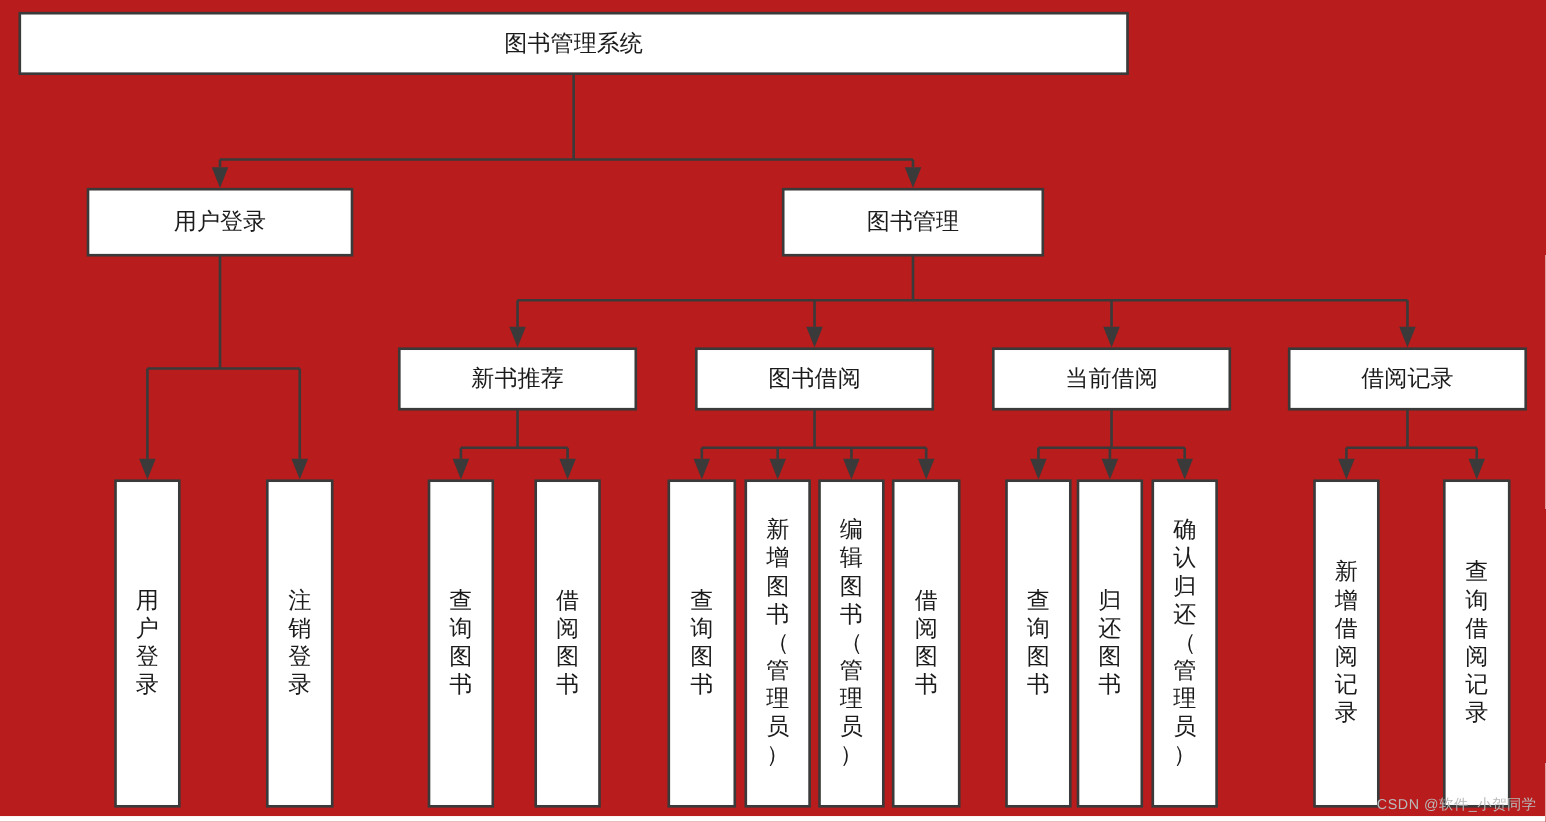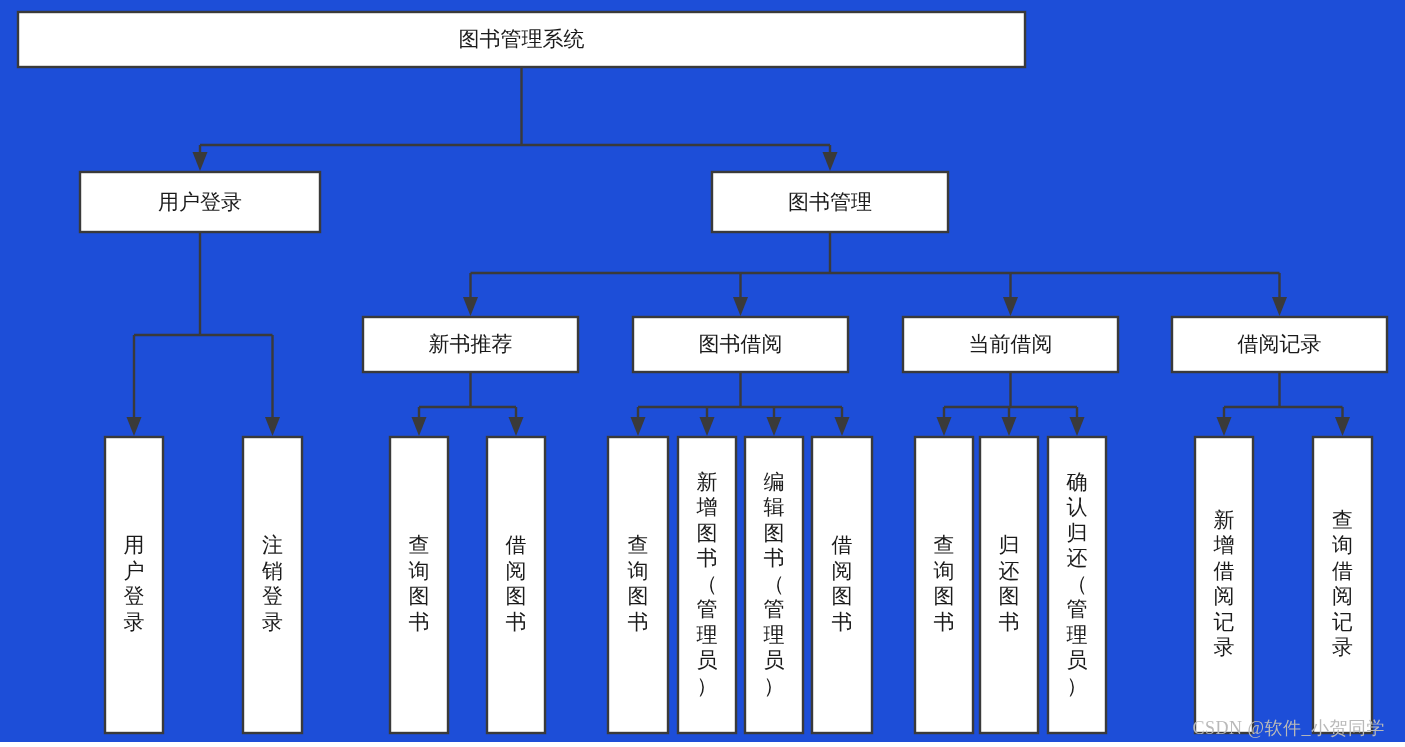--- a/index.html
+++ b/index.html
@@ -1,24 +1,24 @@
 <!DOCTYPE html>
 <html><head>
 <meta charset="utf-8">
 <style>
   html,body{margin:0;padding:0;background:#ffffff;}
   body{font-family:"Liberation Sans","DejaVu Sans",sans-serif;}
-  #stage{position:relative;width:1405px;height:742px;background:#1d4ed8;overflow:hidden;}
+  #stage{position:relative;width:1405px;height:742px;background:#b91c1c;overflow:hidden;}
   #diagram{position:absolute;left:0;top:0;width:1405px;height:747px;}
   .node-rect{fill:#ffffff;stroke:#3a3a3a;stroke-width:2.4;}
   .conn{stroke:#3a3a3a;stroke-width:2.4;fill:none;stroke-linecap:butt;}
   .arrow-head{fill:#3a3a3a;stroke:none;}
   .node-label{font-family:"Liberation Sans","DejaVu Sans",sans-serif;fill:#1b1b1b;font-size:21px;text-anchor:middle;dominant-baseline:middle;}
-  .watermark{position:absolute;right:20px;bottom:2px;font-size:18px;color:#b9b9b9;
-     font-family:Liberation Serif, serif;letter-spacing:.5px;white-space:nowrap;}
+  .watermark{position:absolute;right:8px;bottom:2px;font-size:13px;color:#b9b9b9;
+     font-family:Liberation Sans, sans-serif;letter-spacing:.5px;white-space:nowrap;}
 </style>
 </head>
 <body>
 
 <div id="stage">
   <svg id="diagram" viewBox="0 0 1405 747" xmlns="http://www.w3.org/2000/svg">
     <g id="connectors">
         <line x1="521.5" y1="67" x2="521.5" y2="145" class="conn"></line>
         <line x1="200" y1="145" x2="830" y2="145" class="conn"></line>
         <line x1="200" y1="145" x2="200" y2="152" class="conn"></line>

